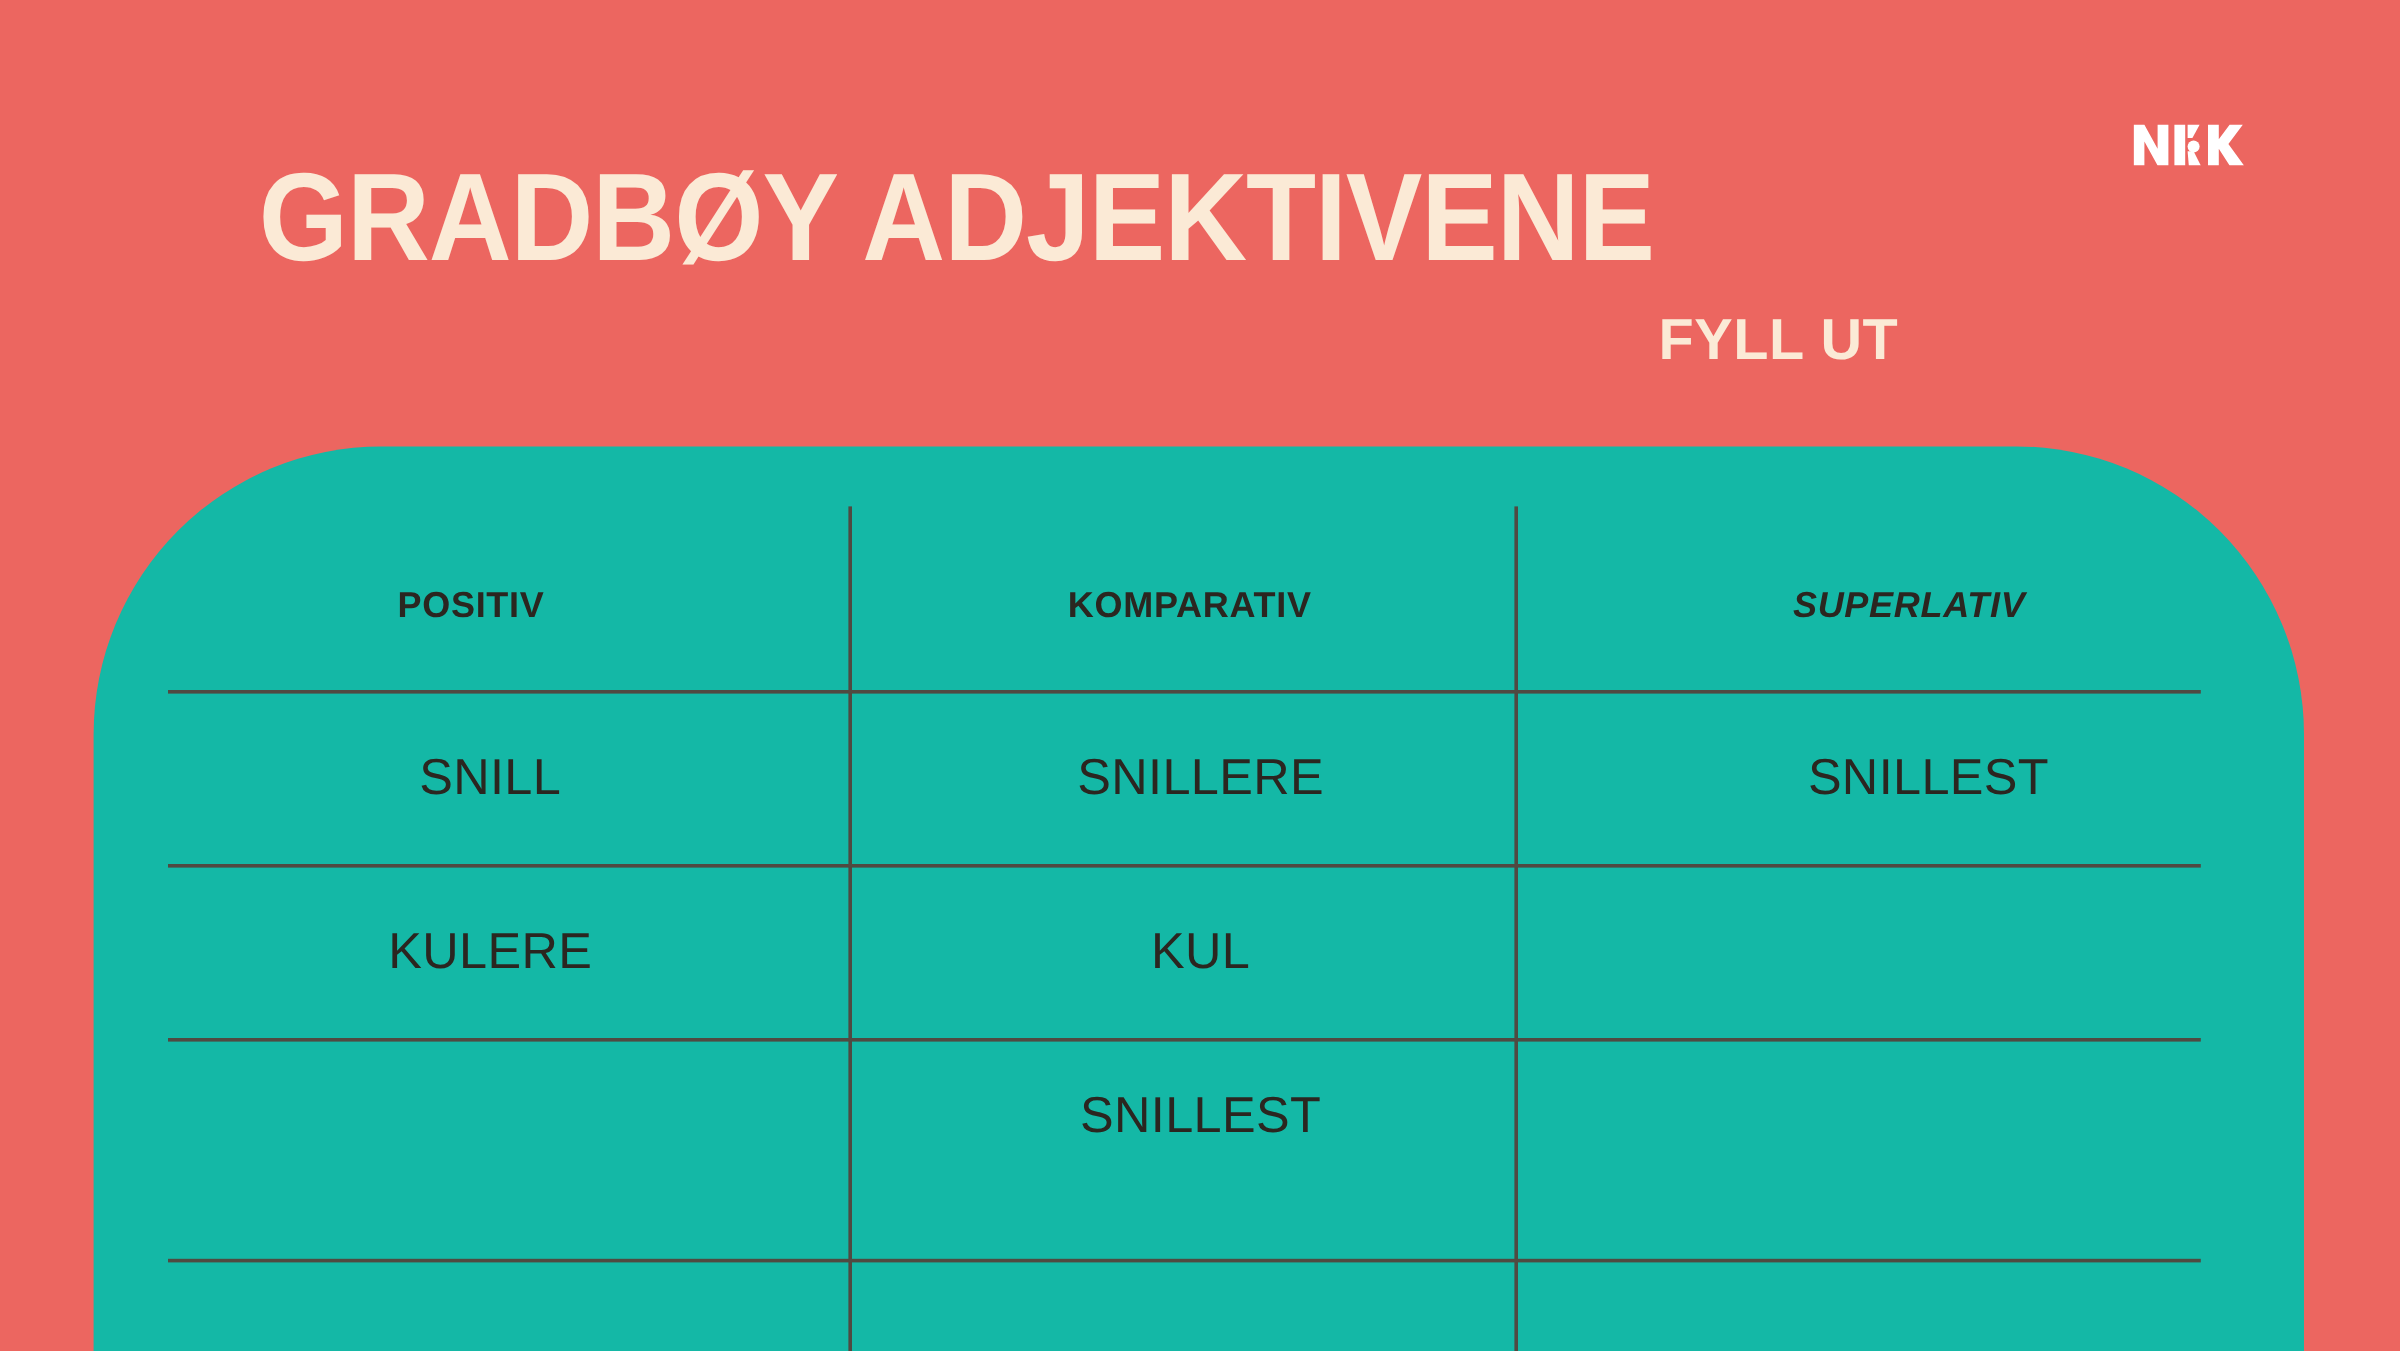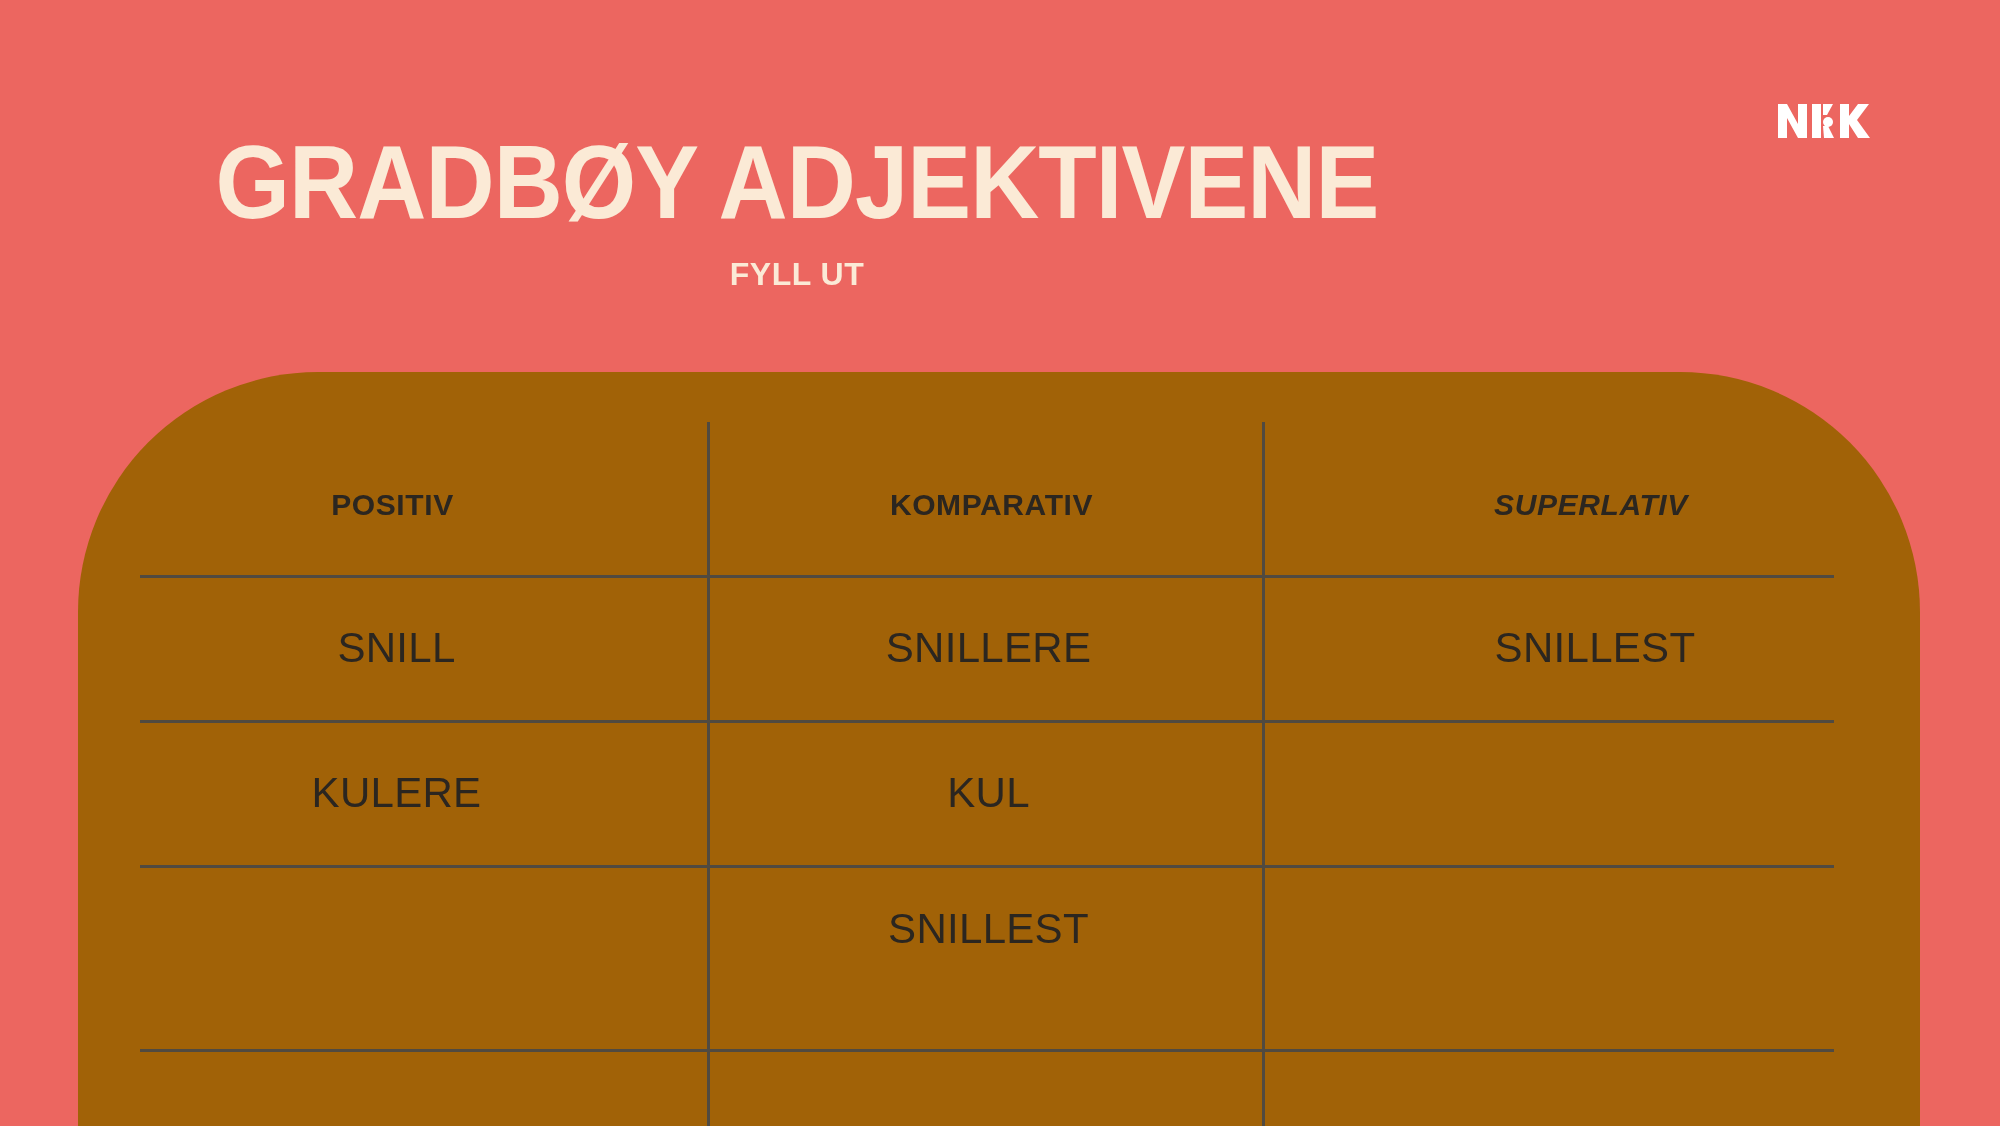--- a/index.html
+++ b/index.html
@@ -43,33 +43,34 @@
     letter-spacing: -1px;
     color: #FBEAD6;
     transform: scaleX(0.92);
     transform-origin: center center;
     white-space: nowrap;
   }
   .sub-title {
     margin: 22px 0 0 0;
     font-family: "Liberation Sans", "DejaVu Sans", sans-serif;
     font-weight: 700;
-    font-size: 32px;
+    font-size: 48px;
     letter-spacing: 0.5px;
     color: #FBEAD6;
+    text-align: right;
   }
 
   
   .card {
     position: absolute;
     left: 78px;
     top: 372px;
     width: 1842px;
     height: 754px;
-    background: #a16207;
+    background: #14b8a6;
     border-radius: 240px 240px 0 0;
     overflow: hidden;
   }
 
   
   .grid {
     position: absolute;
     left: 0;
     top: 0;
     width: 100%;
@@ -123,21 +124,21 @@
     font-family: "Liberation Sans Narrow", "Liberation Sans", sans-serif;
     font-weight: 700;
     font-size: 30px;
     letter-spacing: 0.6px;
     color: #2b2620;
   }
 
   
   .data-row {
     position: absolute;
-    left: 4px;
+    left: 16px;
     width: 100%;
     display: flex;
   }
   .data-row.d0 { top: 203px; height: 145px; }
   .data-row.d1 { top: 348px; height: 145px; }
   .data-row.d2 { top: 493px; height: 184px; }
   .cell {
     display: flex;
     align-items: center;
     justify-content: center;

